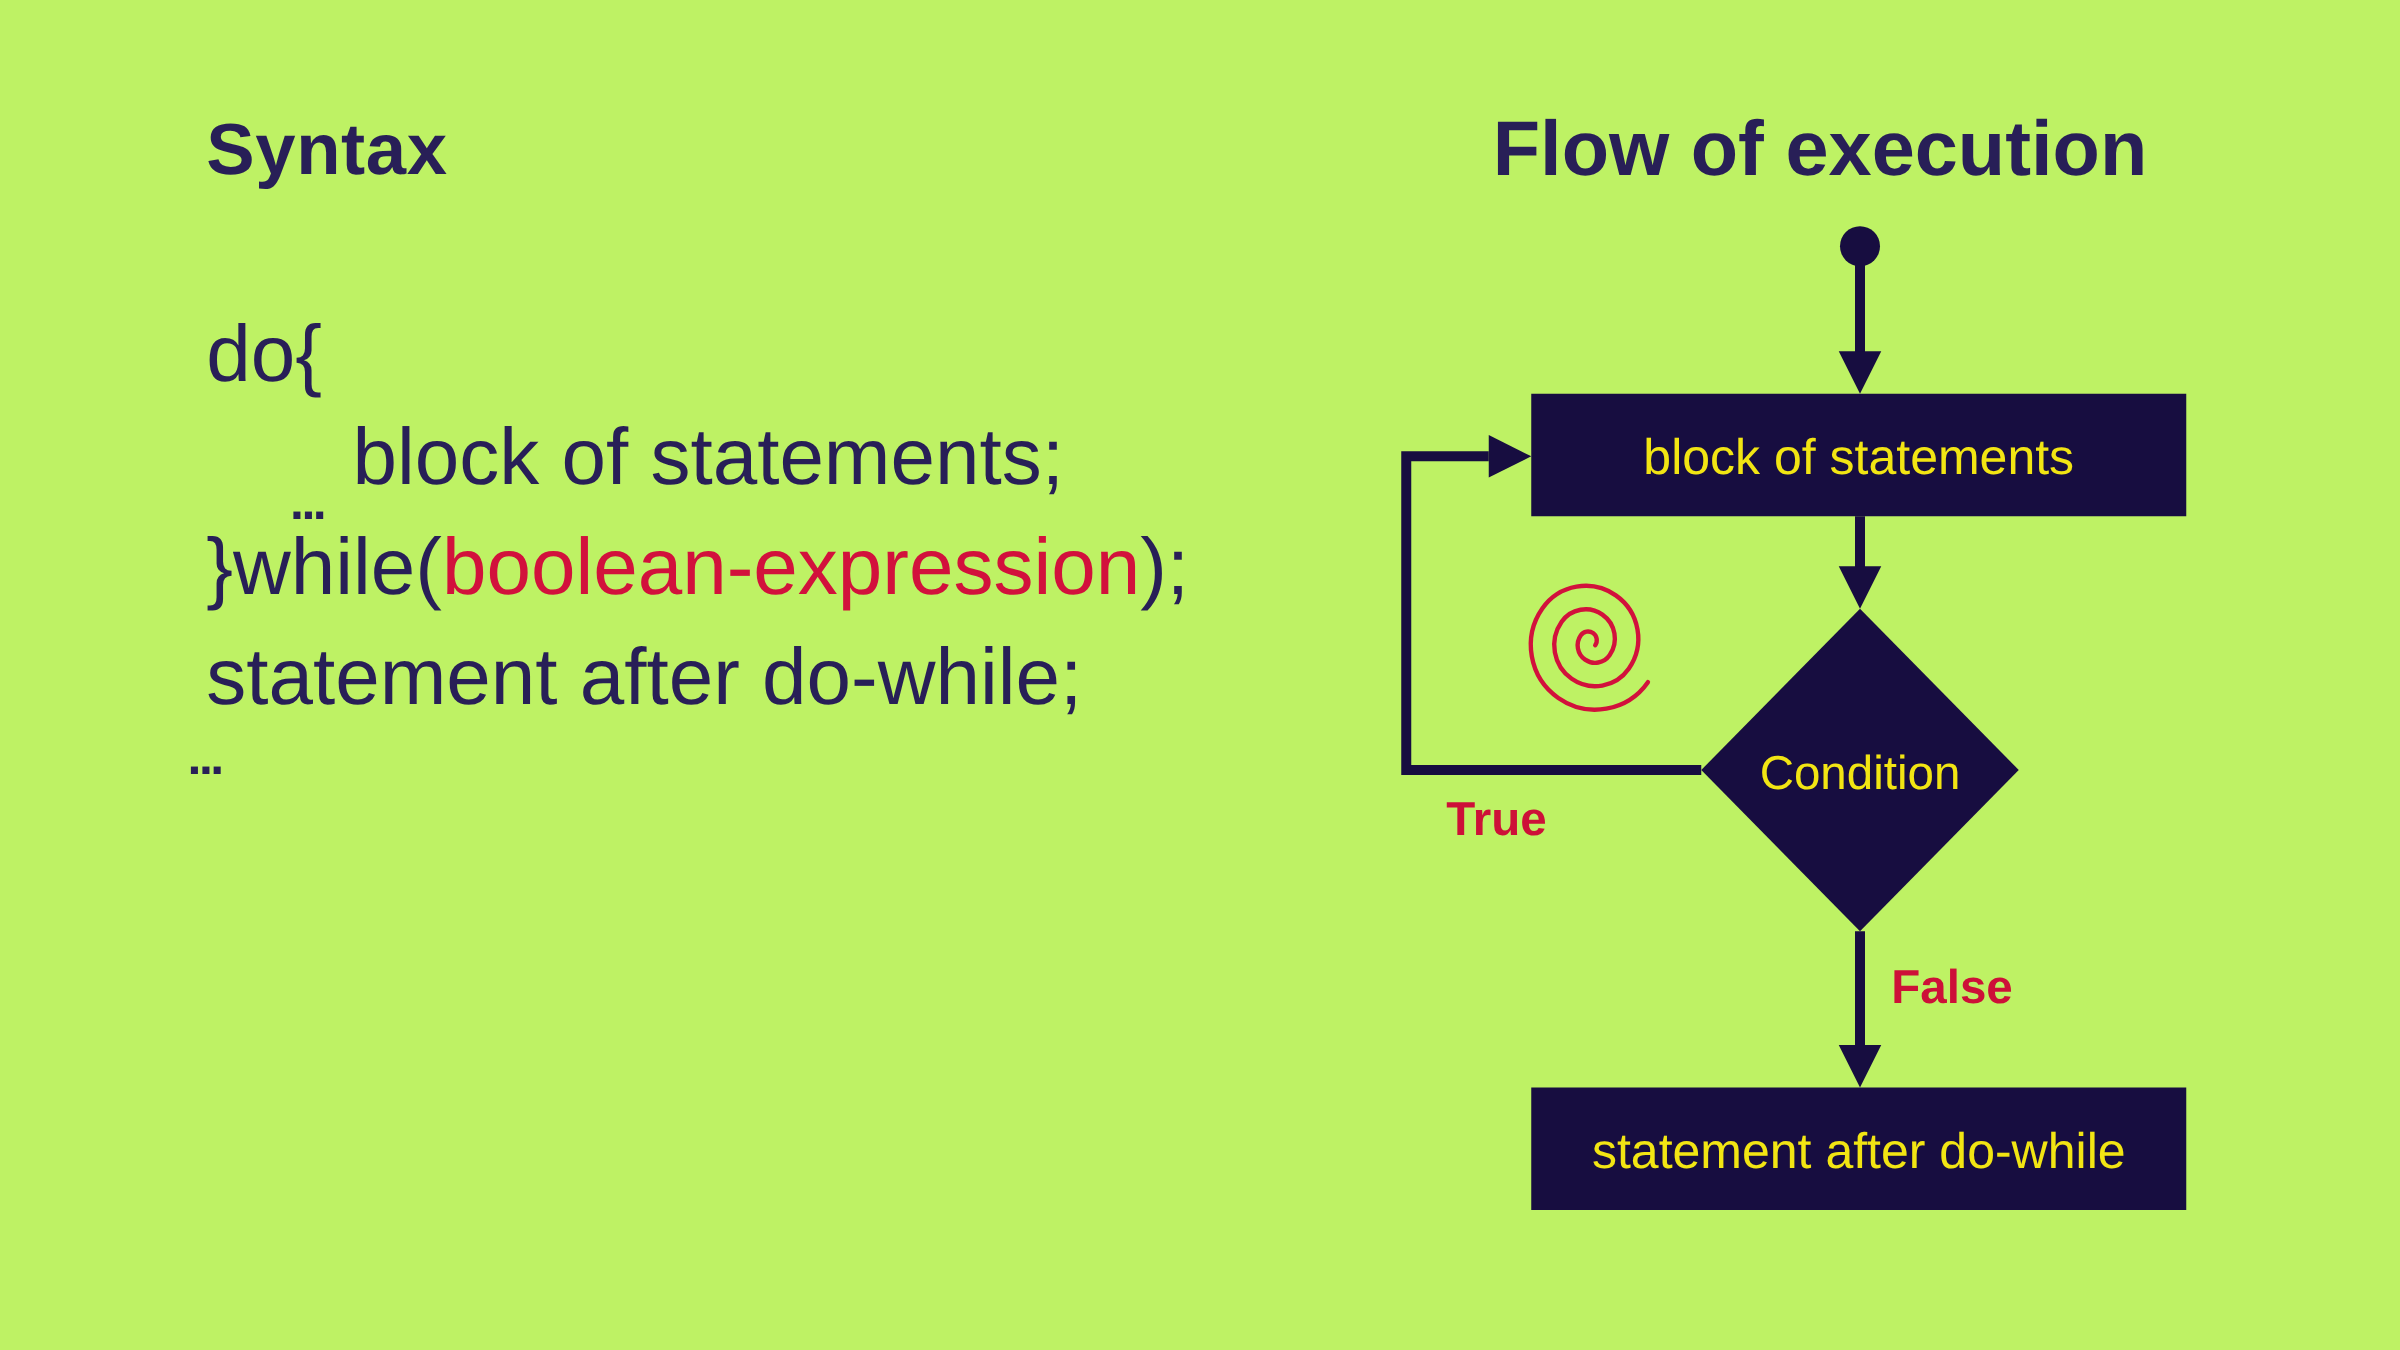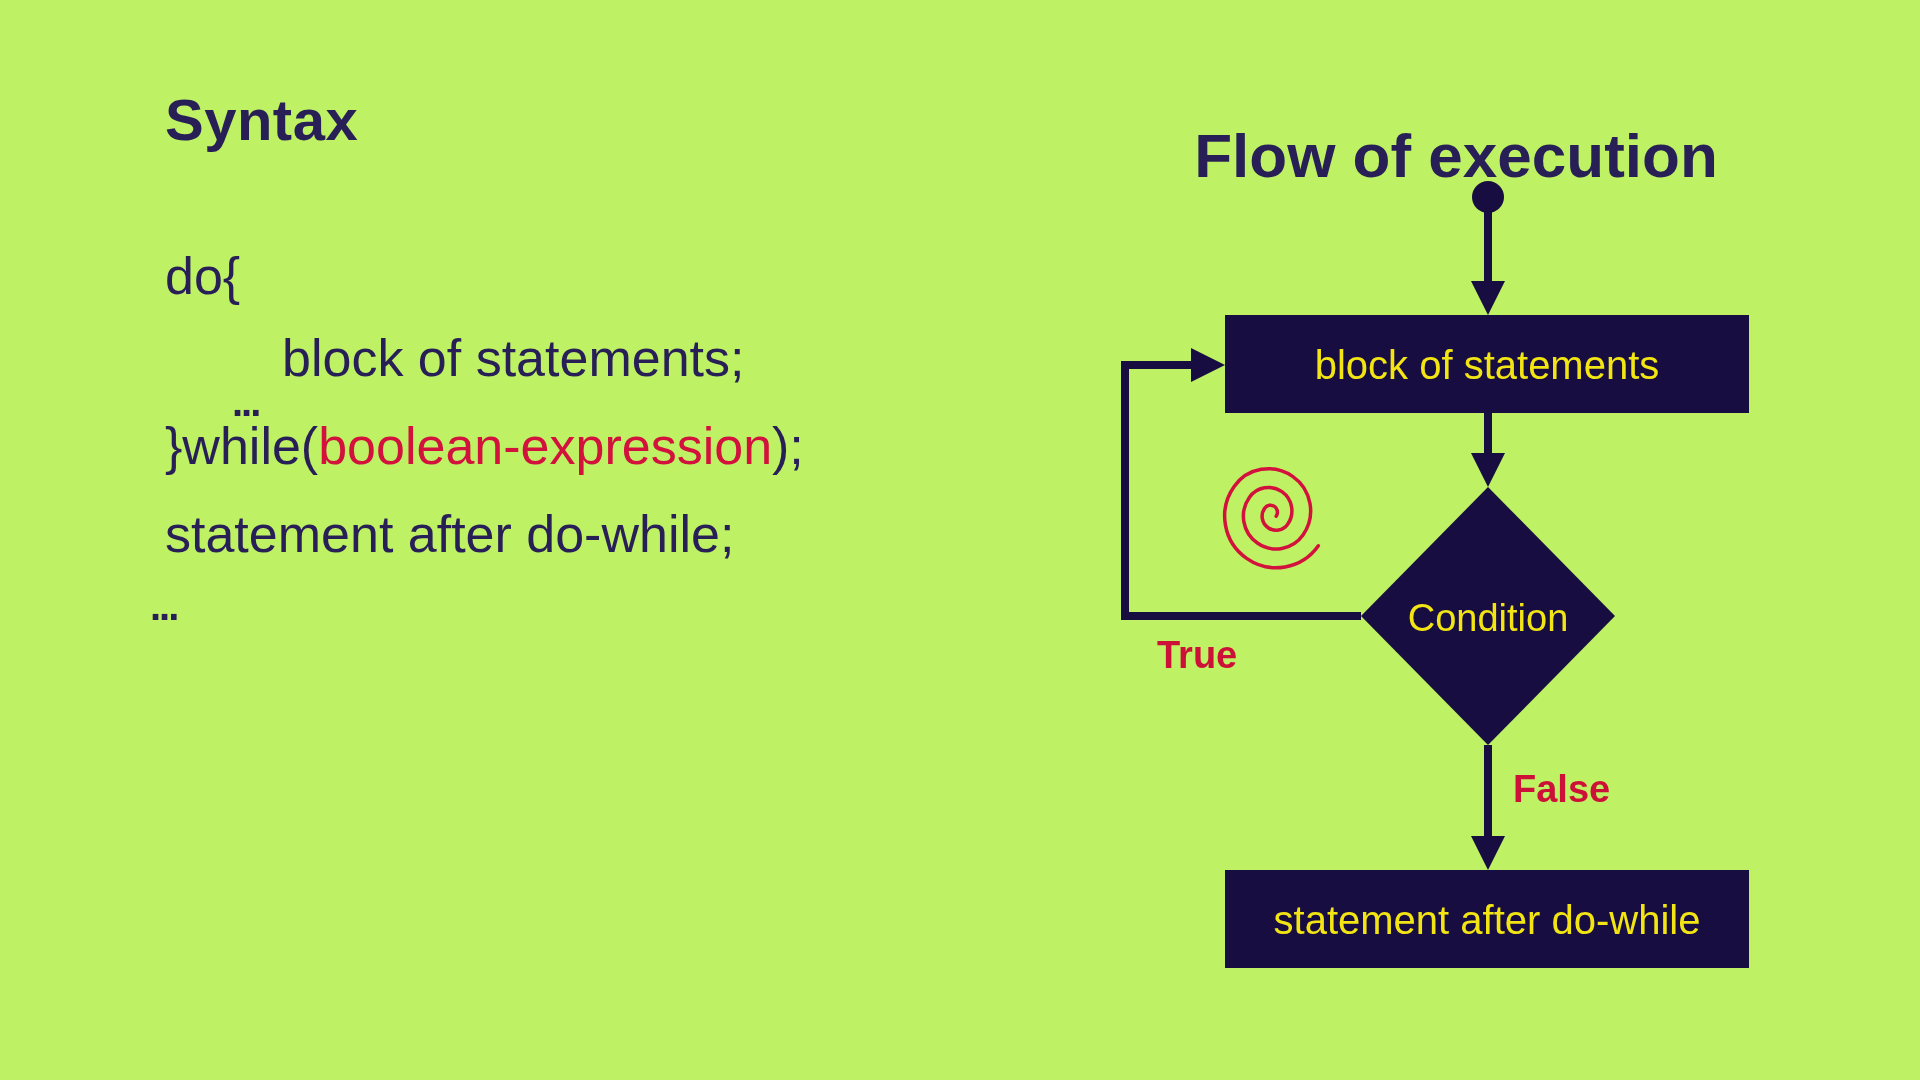--- a/index.html
+++ b/index.html
@@ -19,26 +19,25 @@
   .syntax-title {
     left: 165px; top: 86px;
     font-size: 58px;
     letter-spacing: 0.5px;
   }
   .flow-title {
     left: 1056px; top: 84px;
     width: 800px;
     text-align: center;
     font-size: 62px;
-    margin-top: 36px;
   }
   .code {
     position: absolute;
     color: #281f57;
-    font-size: 52px;
+    font-size: 64px;
     white-space: nowrap;
     font-weight: normal;
   }
   .code .red { color: #d2113c; text-align: right; }
   .line-do    { left: 165px; top: 246px; }
   .line-block { left: 282px; top: 328px; }
   .line-dots1 { left: 232px; top: 380px; font-size: 40px; font-weight: bold; letter-spacing: -2px; }
   .line-while { left: 165px; top: 416px; }
   .line-after { left: 165px; top: 504px; }
   .line-dots2 { left: 150px; top: 584px; font-size: 40px; font-weight: bold; letter-spacing: -2px; }

